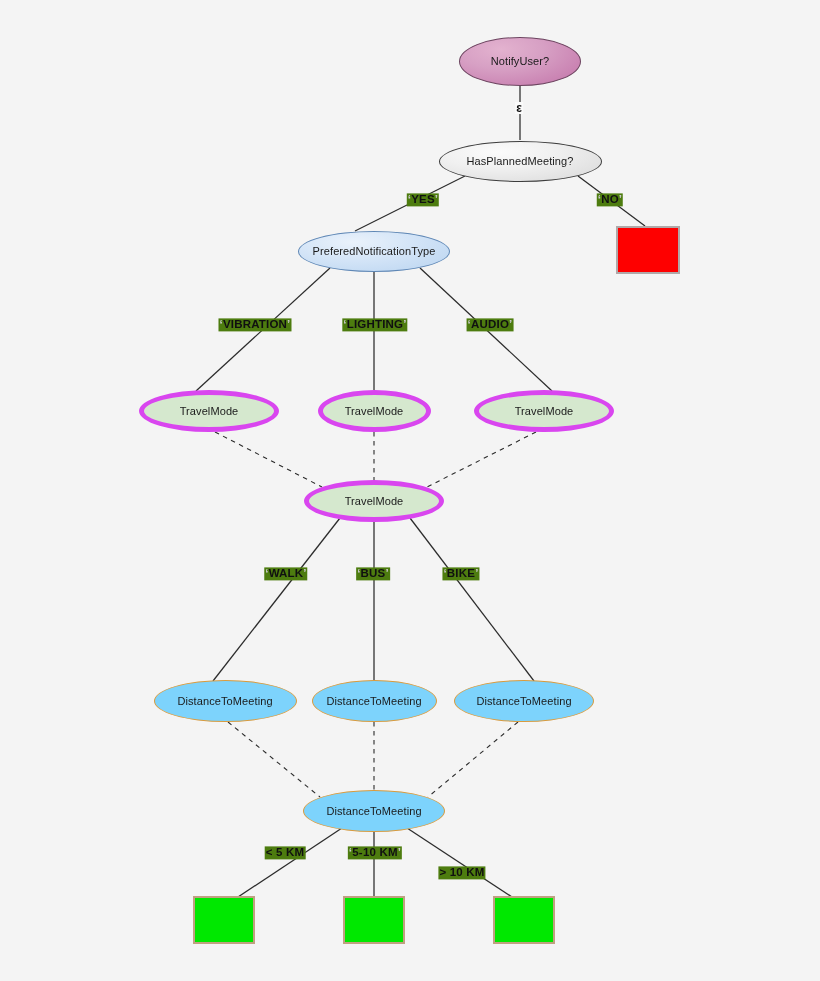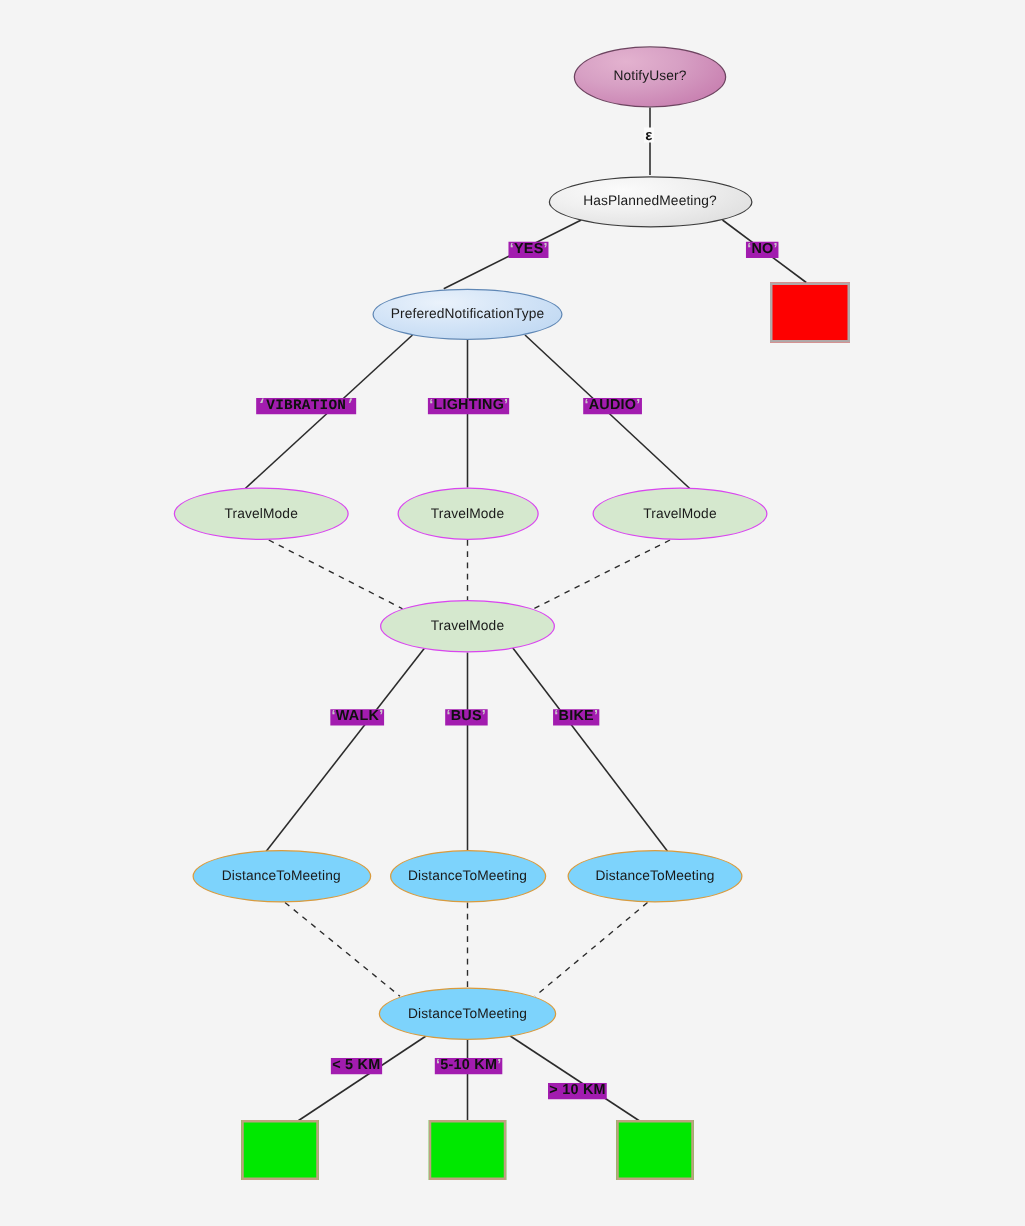--- a/index.html
+++ b/index.html
@@ -51,40 +51,40 @@
   .n-gray {
     background: radial-gradient(ellipse at 36% 26%, #fbfbfb 0%, #f0f0f0 40%, #d8d8d8 100%);
     border: 1px solid #3d3d3d;
   }
   .n-blue {
     background: radial-gradient(ellipse at 36% 26%, #eaf2fb 0%, #d3e4f7 45%, #b9d4f0 100%);
     border: 1px solid #5f87b5;
   }
   .n-green {
     background: #d5e8ce;
-    border: 1px solid #d946ef;
+    border: 5px solid #d946ef;
   }
   .n-orange {
     background: #7dd3fc;
     border: 1px solid #d99b3e;
   }
   .box-red {
     background: #fe0000;
     border: 2px solid #b0a8a8;
   }
   .box-green {
     background: #00e800;
     border: 2px solid #c0a080;
   }
   .edge-label {
     position: absolute;
     font-size: 11.5px;
     font-weight: bold;
     color: #101010;
-    background: #a21caf;
+    background: #4d7c0f;
     padding: 0 1px;
     line-height: 1.15;
     white-space: nowrap;
     transform: translate(-50%, -50%);
     letter-spacing: 0.2px;
   }
   .edge-label .q {
     color: #c9c9c9;
     font-weight: bold;
   }
@@ -159,21 +159,21 @@
         <span class="node-label">DistanceToMeeting</span>
       </div>
       <div class="node box-green" style="left: 193px; top: 896px; width: 62px; height: 48px;"></div>
       <div class="node box-green" style="left: 343px; top: 896px; width: 62px; height: 48px;"></div>
       <div class="node box-green" style="left: 493px; top: 896px; width: 62px; height: 48px;"></div>
     </div>
   <div id="labels-layer">
       <div class="eps-label" style="left: 519px; top: 108px;">ε</div>
       <div class="edge-label" style="left: 423px; top: 200px;"><span class="q">‘</span><span>YES</span><span class="q">’</span></div>
       <div class="edge-label" style="left: 610px; top: 200px;"><span class="q">‘</span><span>NO</span><span class="q">’</span></div>
-      <div class="edge-label" style="left: 245px; top: 325px; font-family: Liberation Mono, monospace;"><span class="q">‘</span><span>VIBRATION</span><span class="q">’</span></div>
+      <div class="edge-label" style="left: 255px; top: 325px;"><span class="q">‘</span><span>VIBRATION</span><span class="q">’</span></div>
       <div class="edge-label" style="left: 375px; top: 325px;"><span class="q">‘</span><span>LIGHTING</span><span class="q">’</span></div>
       <div class="edge-label" style="left: 490px; top: 325px;"><span class="q">‘</span><span>AUDIO</span><span class="q">’</span></div>
       <div class="edge-label" style="left: 286px; top: 574px;"><span class="q">‘</span><span>WALK</span><span class="q">’</span></div>
       <div class="edge-label" style="left: 373px; top: 574px;"><span class="q">‘</span><span>BUS</span><span class="q">’</span></div>
       <div class="edge-label" style="left: 461px; top: 574px;"><span class="q">‘</span><span>BIKE</span><span class="q">’</span></div>
       <div class="edge-label" style="left: 285px; top: 853px; text-align: right;">&lt; 5 KM</div>
       <div class="edge-label" style="left: 375px; top: 853px;"><span class="q">‘</span><span>5-10 KM</span><span class="q">’</span></div>
       <div class="edge-label" style="left: 462px; top: 853px; margin-top: 20px;">&gt; 10 KM</div>
     </div>
 </div>

